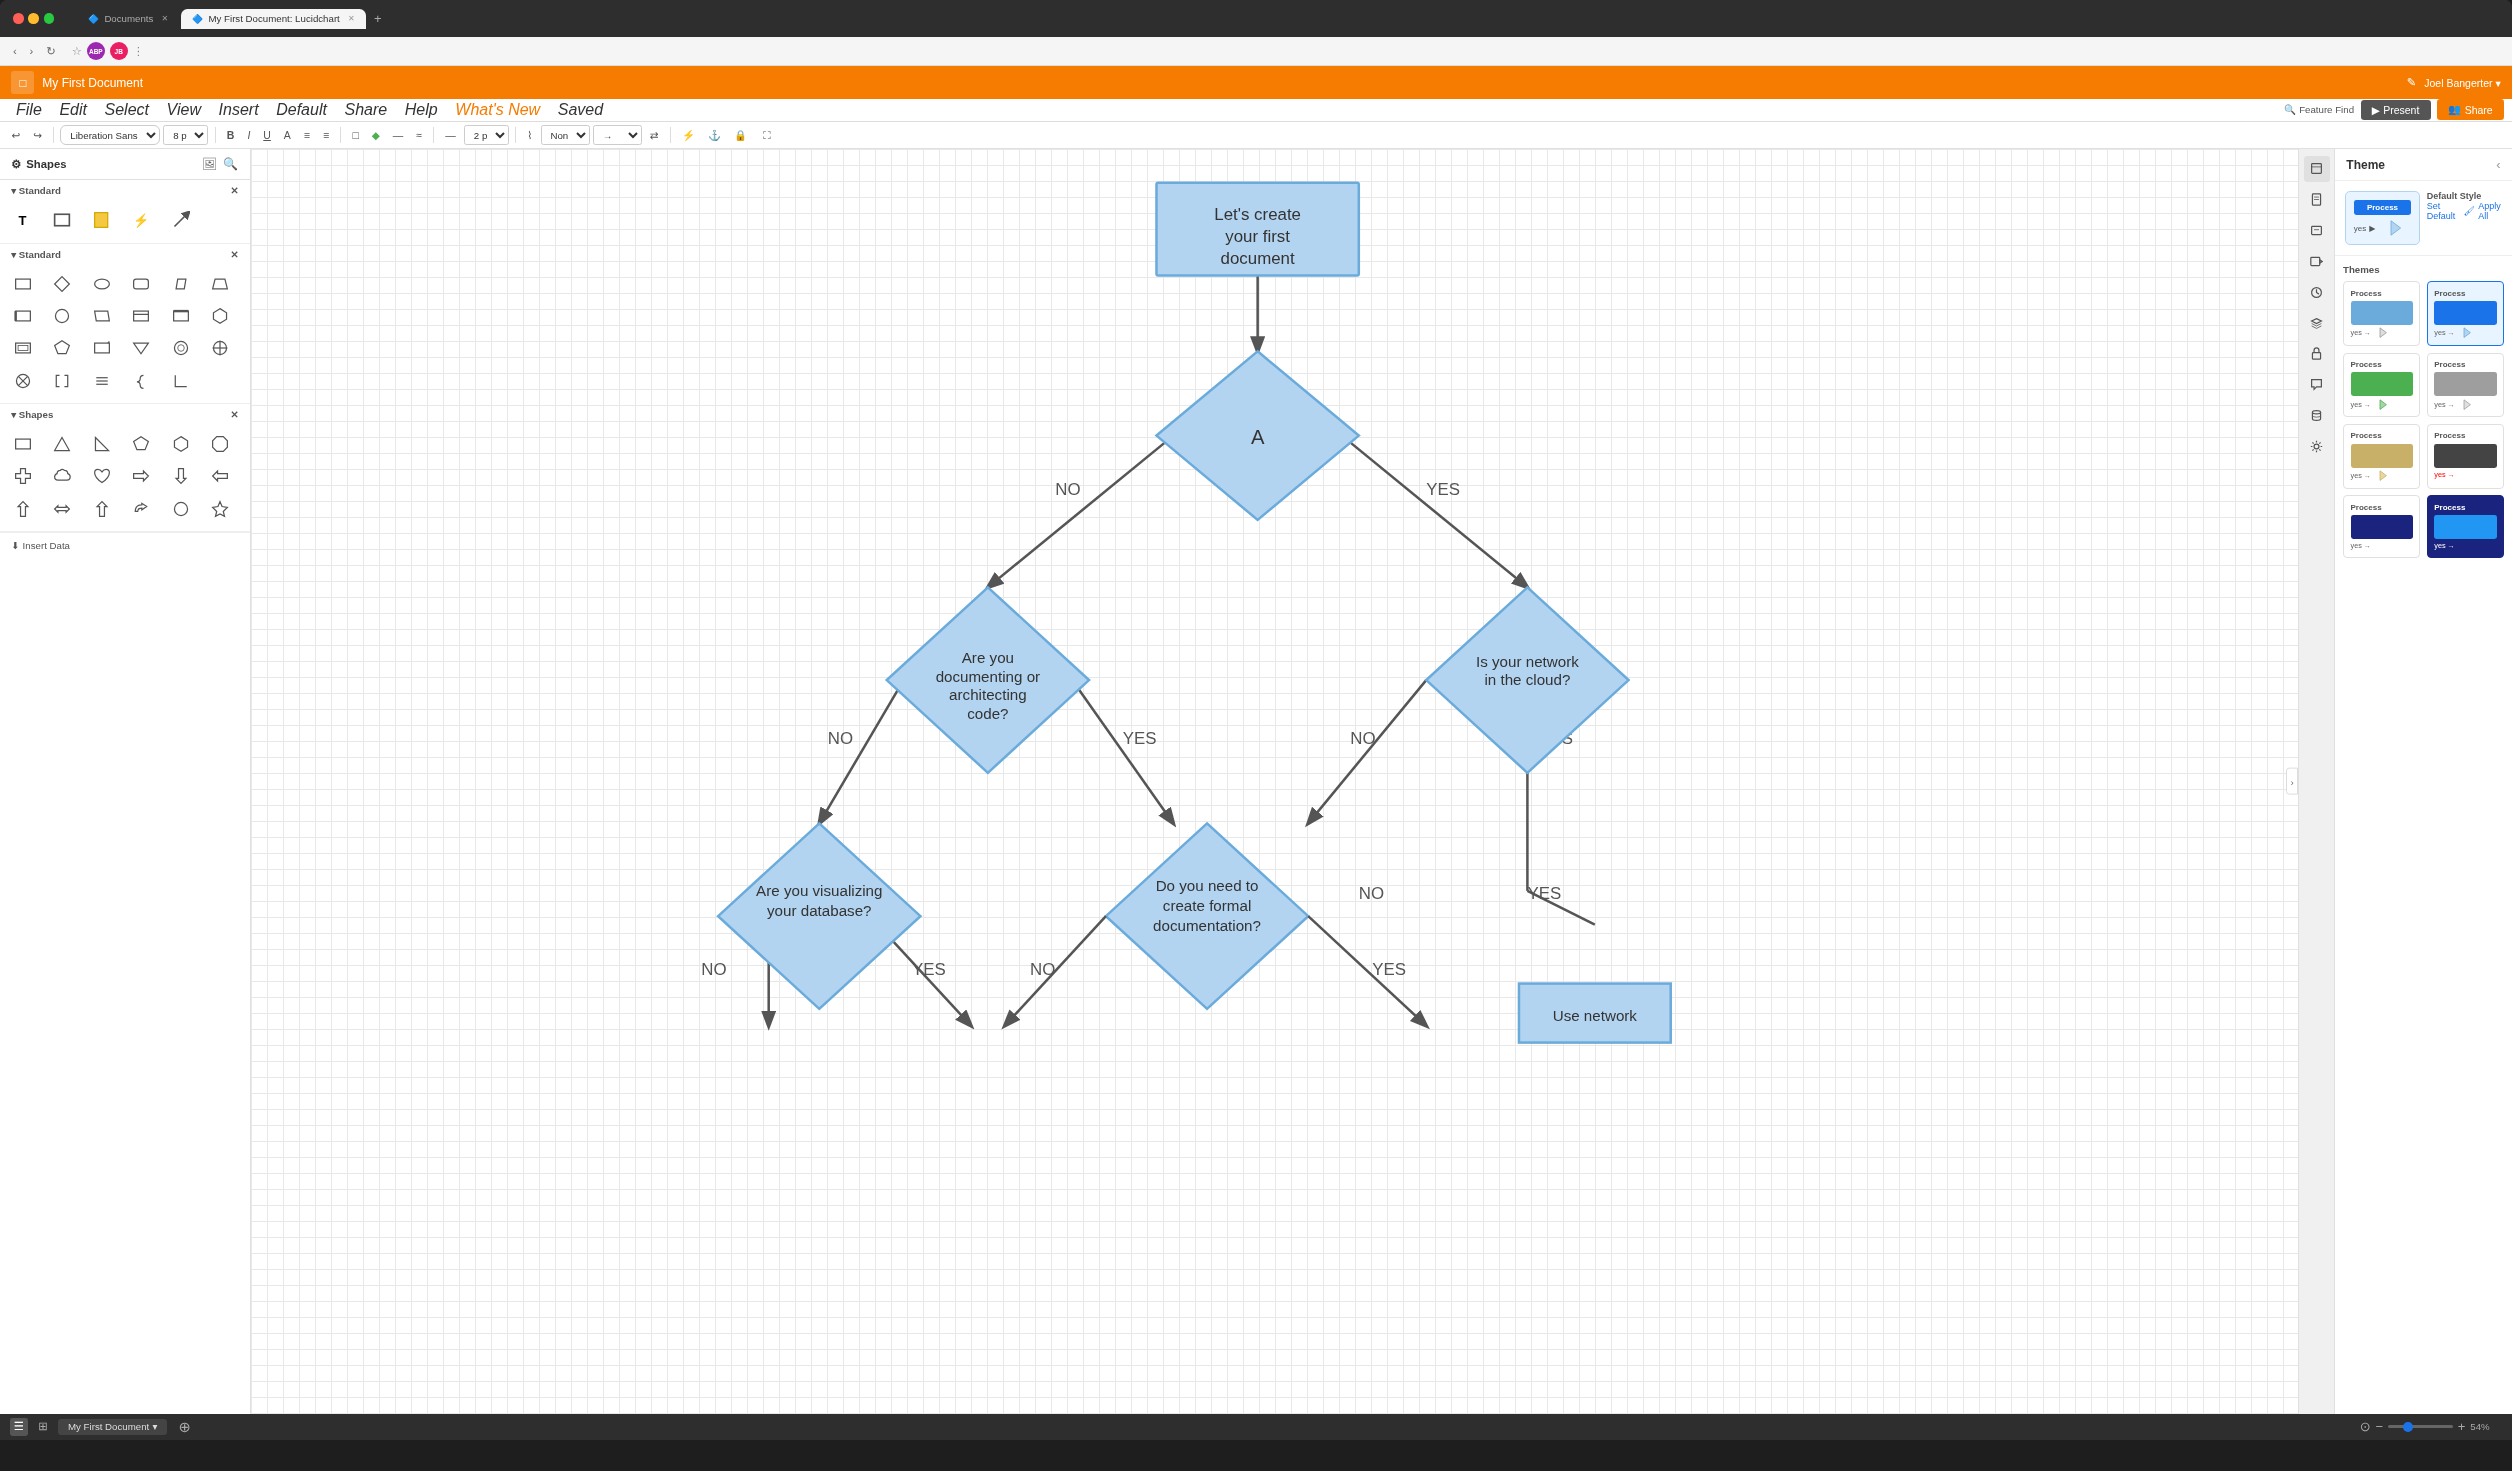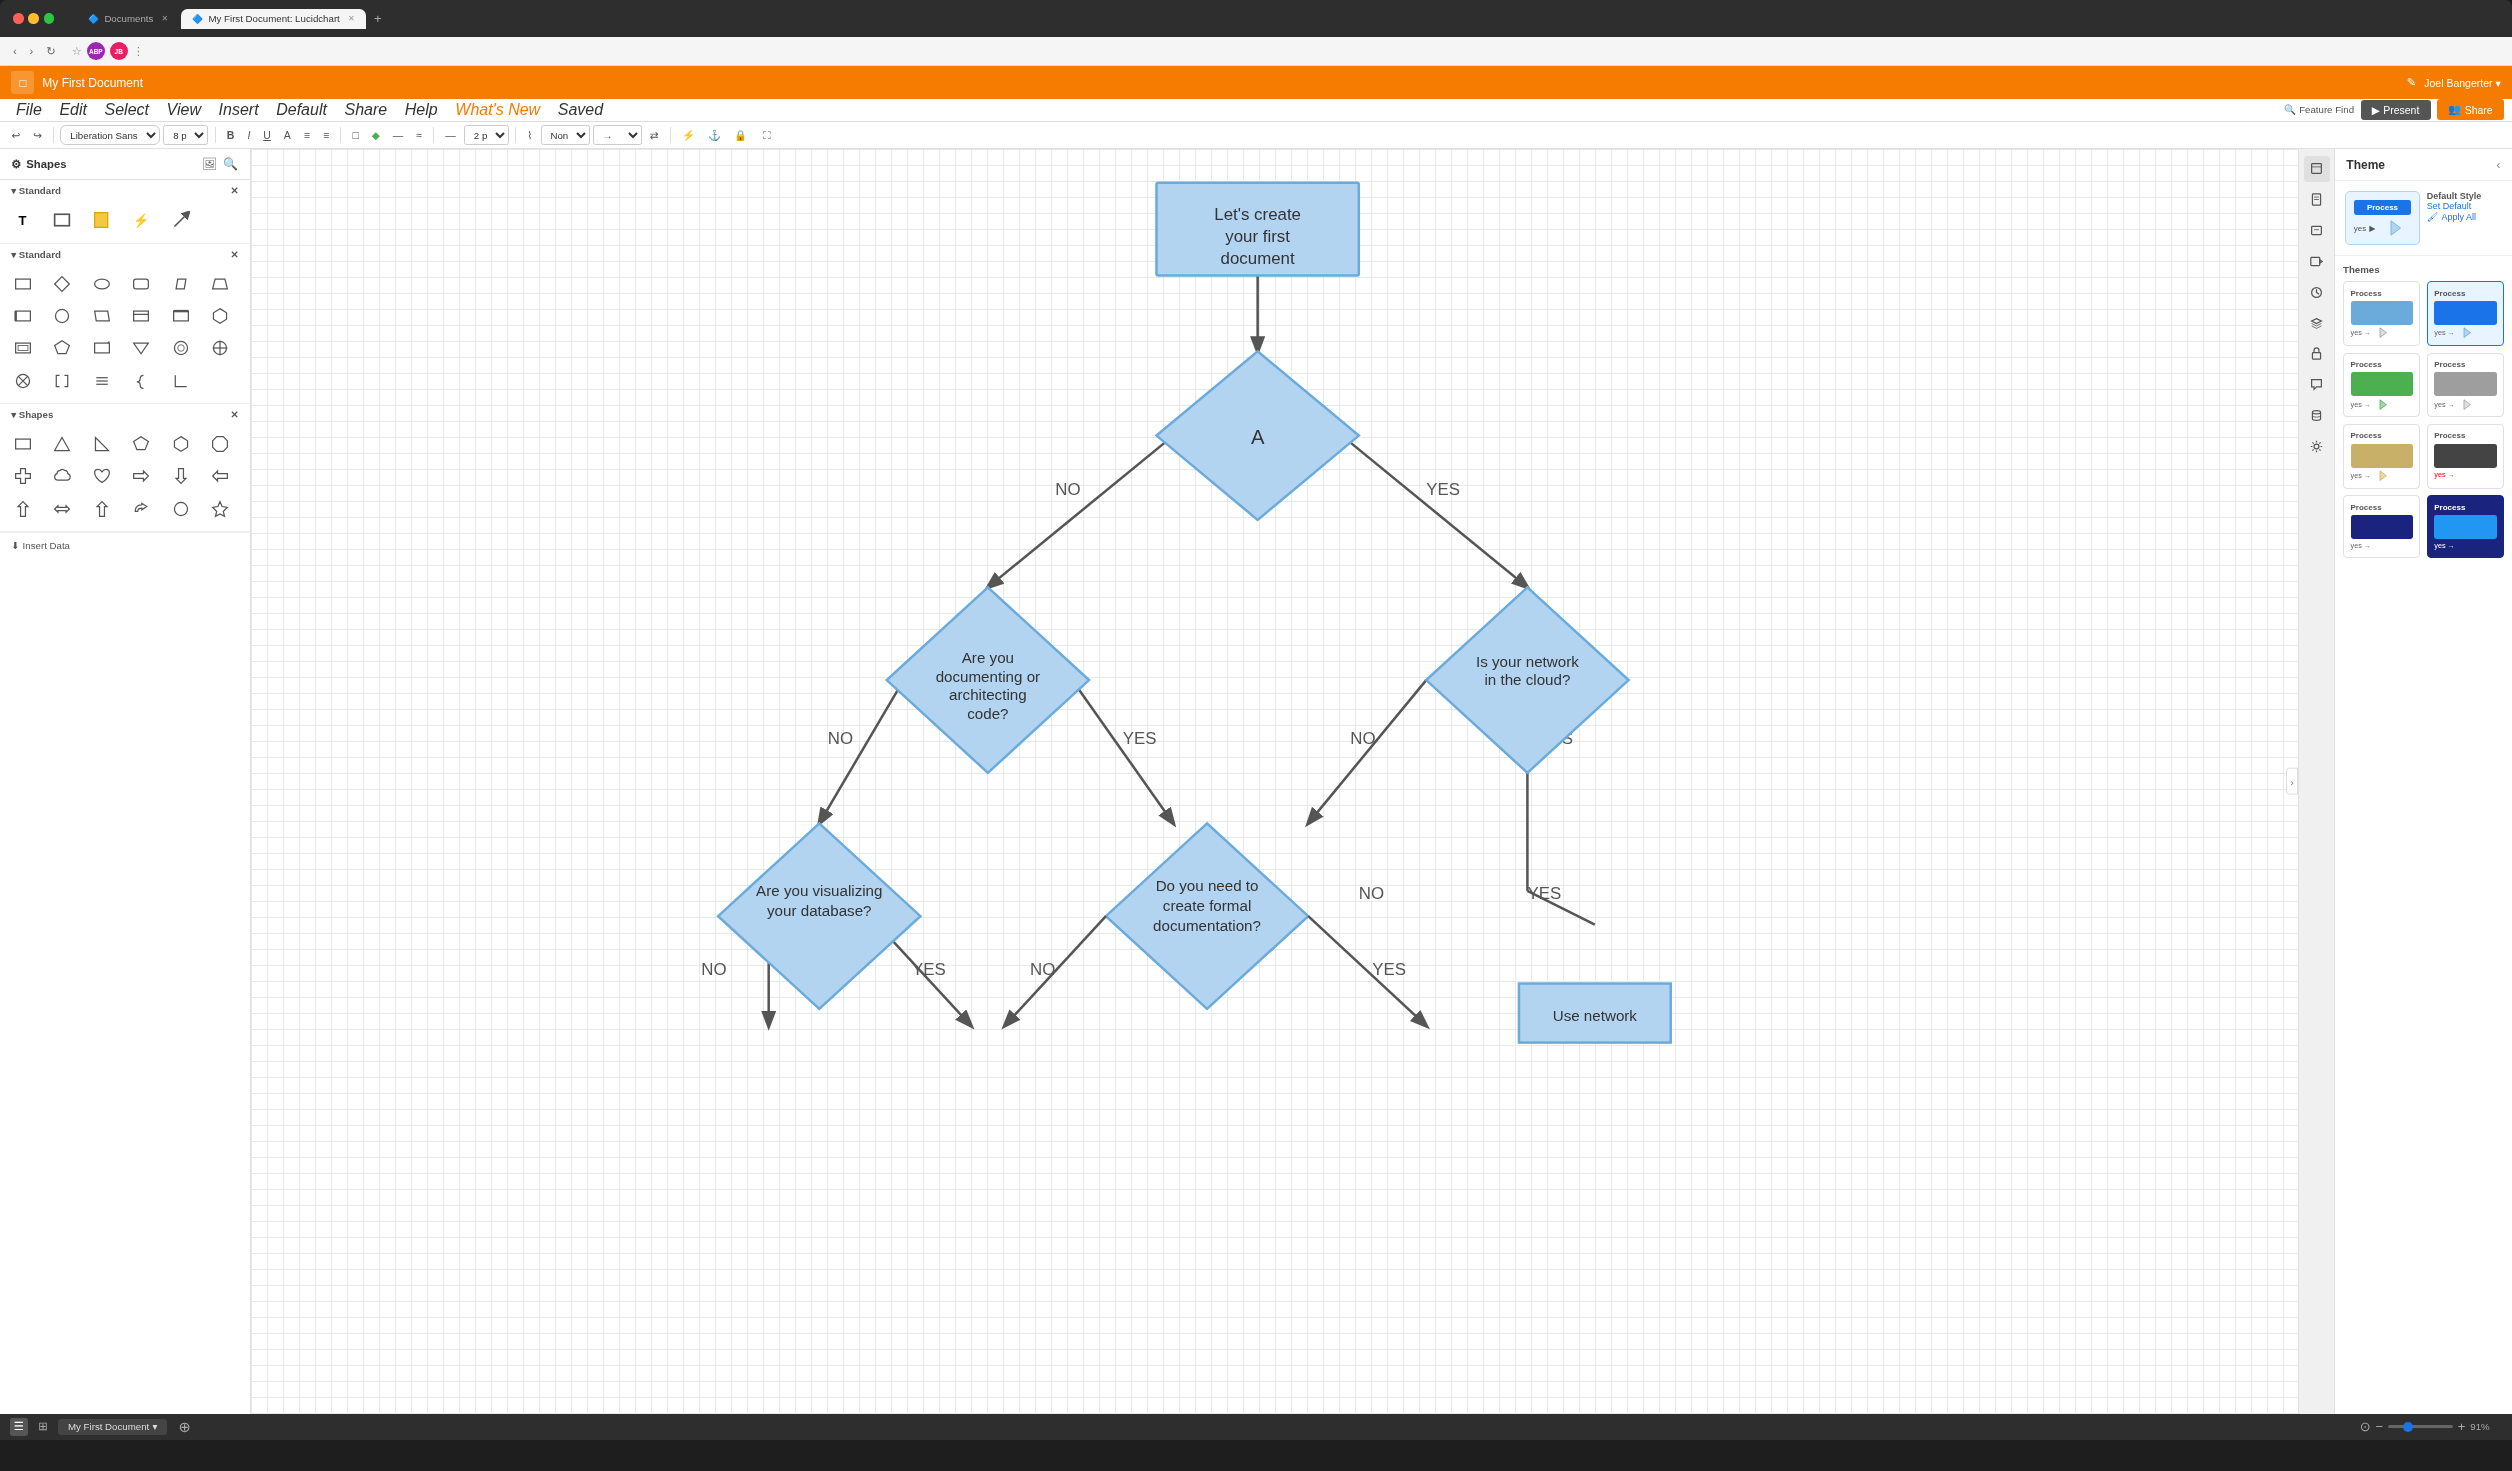--- a/index.html
+++ b/index.html
@@ -75,21 +75,21 @@
 
     
     .right-sidebar { width: 178px; background: white; border-left: 0.8px solid #e0e0e0; overflow-y: auto; }
     .panel-header { display: flex; align-items: flex-end; padding: 8px 11.3px; border-bottom: 0.8px solid #eee; }
     .panel-title { font-size: 12px; font-weight: 600; color: #333; }
     .panel-expand { margin-left: auto; color: #999; cursor: pointer; }
 
     .theme-default { padding: 9.7px; border-bottom: 0.8px solid #eee; }
     .theme-preview { background: #e8f4ff; border: 0.8px solid #b3d4f0; border-radius: 4.9px; padding: 8px; display: flex; flex-direction: column; gap: 4.9px; }
     .default-style-label { font-size: 9px; color: #555; font-weight: 600; margin-bottom: 0; }
-    .style-links { display: flex; flex-direction: column; gap: 1.6px; }
+    .style-links { display: flex; flex-direction: row; gap: 1.6px; }
     .style-link { font-size: 9px; color: #1a73e8; cursor: pointer; display: flex; align-items: center; gap: 3.2px; }
 
     .themes-section { padding: 8px; }
     .themes-title { font-size: 9.7px; font-weight: 600; color: #555; margin-bottom: 6.5px; }
     .themes-grid { display: grid; grid-template-columns: 1fr 1fr; gap: 6.5px; }
     .theme-card { border: 1.2px solid #e0e0e0; border-radius: 4px; overflow: hidden; cursor: pointer; padding: 6.5px; }
     .theme-card.selected { border-color: #1a73e8; background: #e8f4ff; }
     .theme-card-title { font-size: 8px; font-weight: 600; color: #555; margin-bottom: 3.2px; }
     .theme-mini-process { width: 100%; height: 24px; border-radius: 2.4px; display: flex; align-items: center; justify-content: center; font-size: 7.3px; color: white; margin-bottom: 2.4px; }
     .theme-mini-arrow { font-size: 7.3px; color: #666; display: flex; align-items: center; gap: 1.6px; }
@@ -780,18 +780,18 @@
     <div class="doc-tab">
       <span>My First Document</span>
       <span>▾</span>
     </div>
     <button class="add-page-btn">⊕</button>
     <div class="zoom-controls">
       <button class="zoom-btn">⊙</button>
       <button class="zoom-btn">−</button>
       <input type="range" class="zoom-slider" min="10" max="200" value="62" style="">
       <button class="zoom-btn">+</button>
-      <span class="zoom-label">91%</span>
+      <span class="zoom-label">54%</span>
     </div>
   </div>
 
 </div>
 
 
 </body></html>

